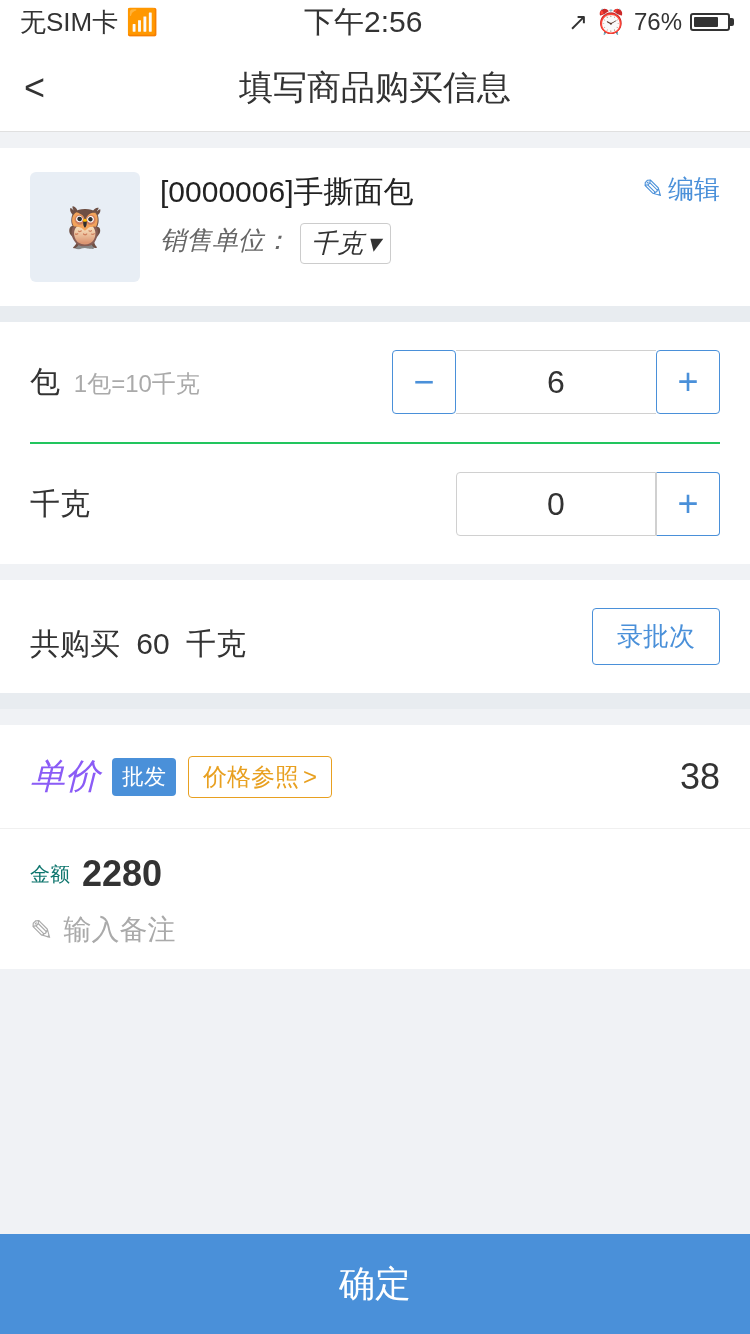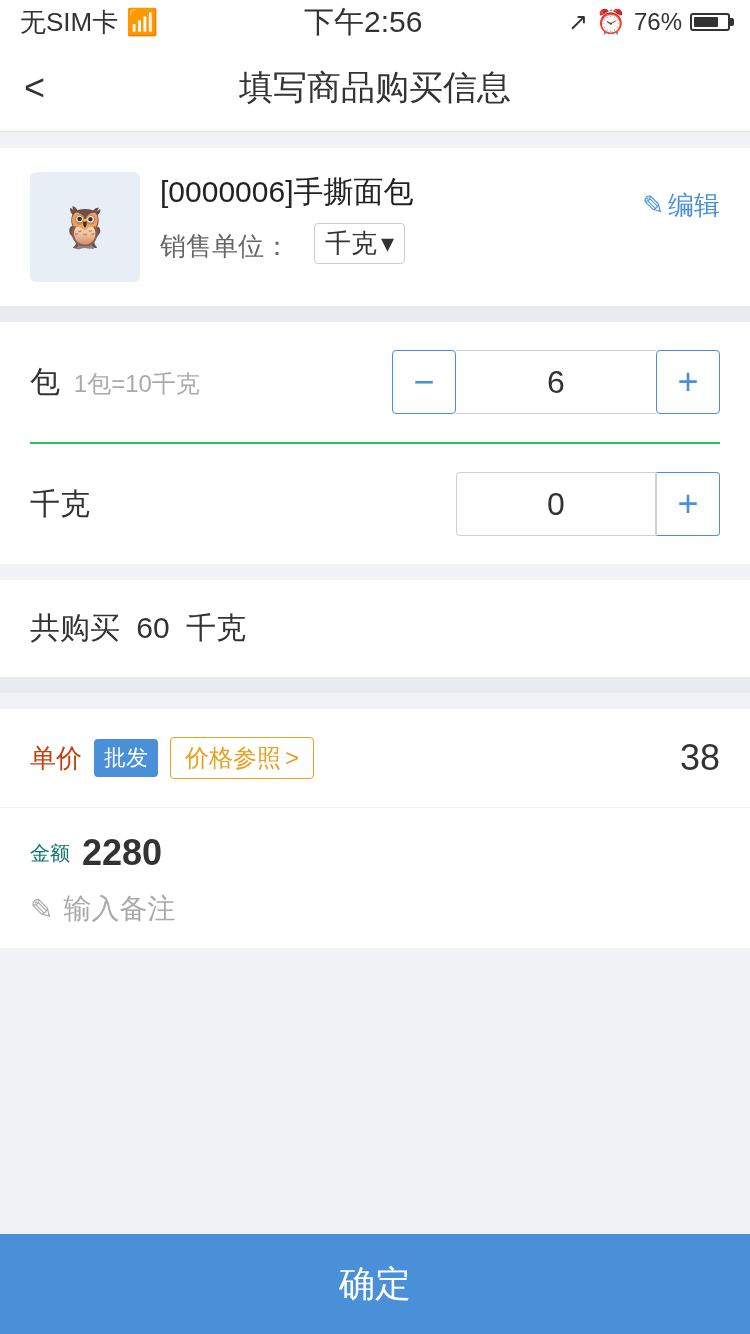--- a/index.html
+++ b/index.html
@@ -107,22 +107,23 @@
     }
     .product-stock {
       font-size: 26px;
       color: #666;
       margin-bottom: 10px;
     }
     .product-unit {
       font-size: 26px;
       color: #666;
       display: flex;
-      align-items: flex-end;
-      gap: 24px;
+      align-items: flex-start;
+      gap: 10px;
+      font-style: italic;
     }
     .unit-btn {
       border: 1px solid #ccc;
       border-radius: 4px;
       padding: 2px 10px;
       font-size: 26px;
       color: #333;
       background: #fff;
       display: flex;
       align-items: center;
@@ -132,21 +133,21 @@
       font-size: 26px;
       color: #4a90d9;
       display: flex;
       align-items: center;
       gap: 4px;
       white-space: nowrap;
     }
     .product-top-row {
       display: flex;
       justify-content: space-between;
-      align-items: flex-end;
+      align-items: flex-start;
     }
 
     
     .divider {
       height: 16px;
       background: #e8ecf0;
     }
 
     
     .input-section {
@@ -245,22 +246,23 @@
       background: #fff;
       margin-top: 16px;
       padding: 28px 30px;
     }
     .price-row {
       display: flex;
       align-items: center;
       gap: 12px;
     }
     .price-label {
-      font-size: 26px;
-      color: #c2410c;
+      font-size: 35px;
+      color: #8b5cf6;
+      font-style: italic;
     }
     .price-tag {
       background: #4a90d9;
       color: #fff;
       font-size: 22px;
       padding: 4px 10px;
       border-radius: 4px;
     }
     .price-ref-btn {
       border: 1.5px solid #e8a020;
@@ -410,20 +412,21 @@
     </div>
   </div>
 </div>
 
 <div class="total-section">
   <div class="total-text">
     <span>共购买</span>
     <span class="total-bold" style="margin: 0 8px;">60</span>
     <span>千克</span>
   </div>
+  <button class="batch-btn">录批次</button>
 </div>
 
 <div class="divider"></div>
 
 <div class="price-section">
   <div class="price-row">
     <span class="price-label">单价</span>
     <span class="price-tag">批发</span>
     <button class="price-ref-btn">
       <span>价格参照</span>

